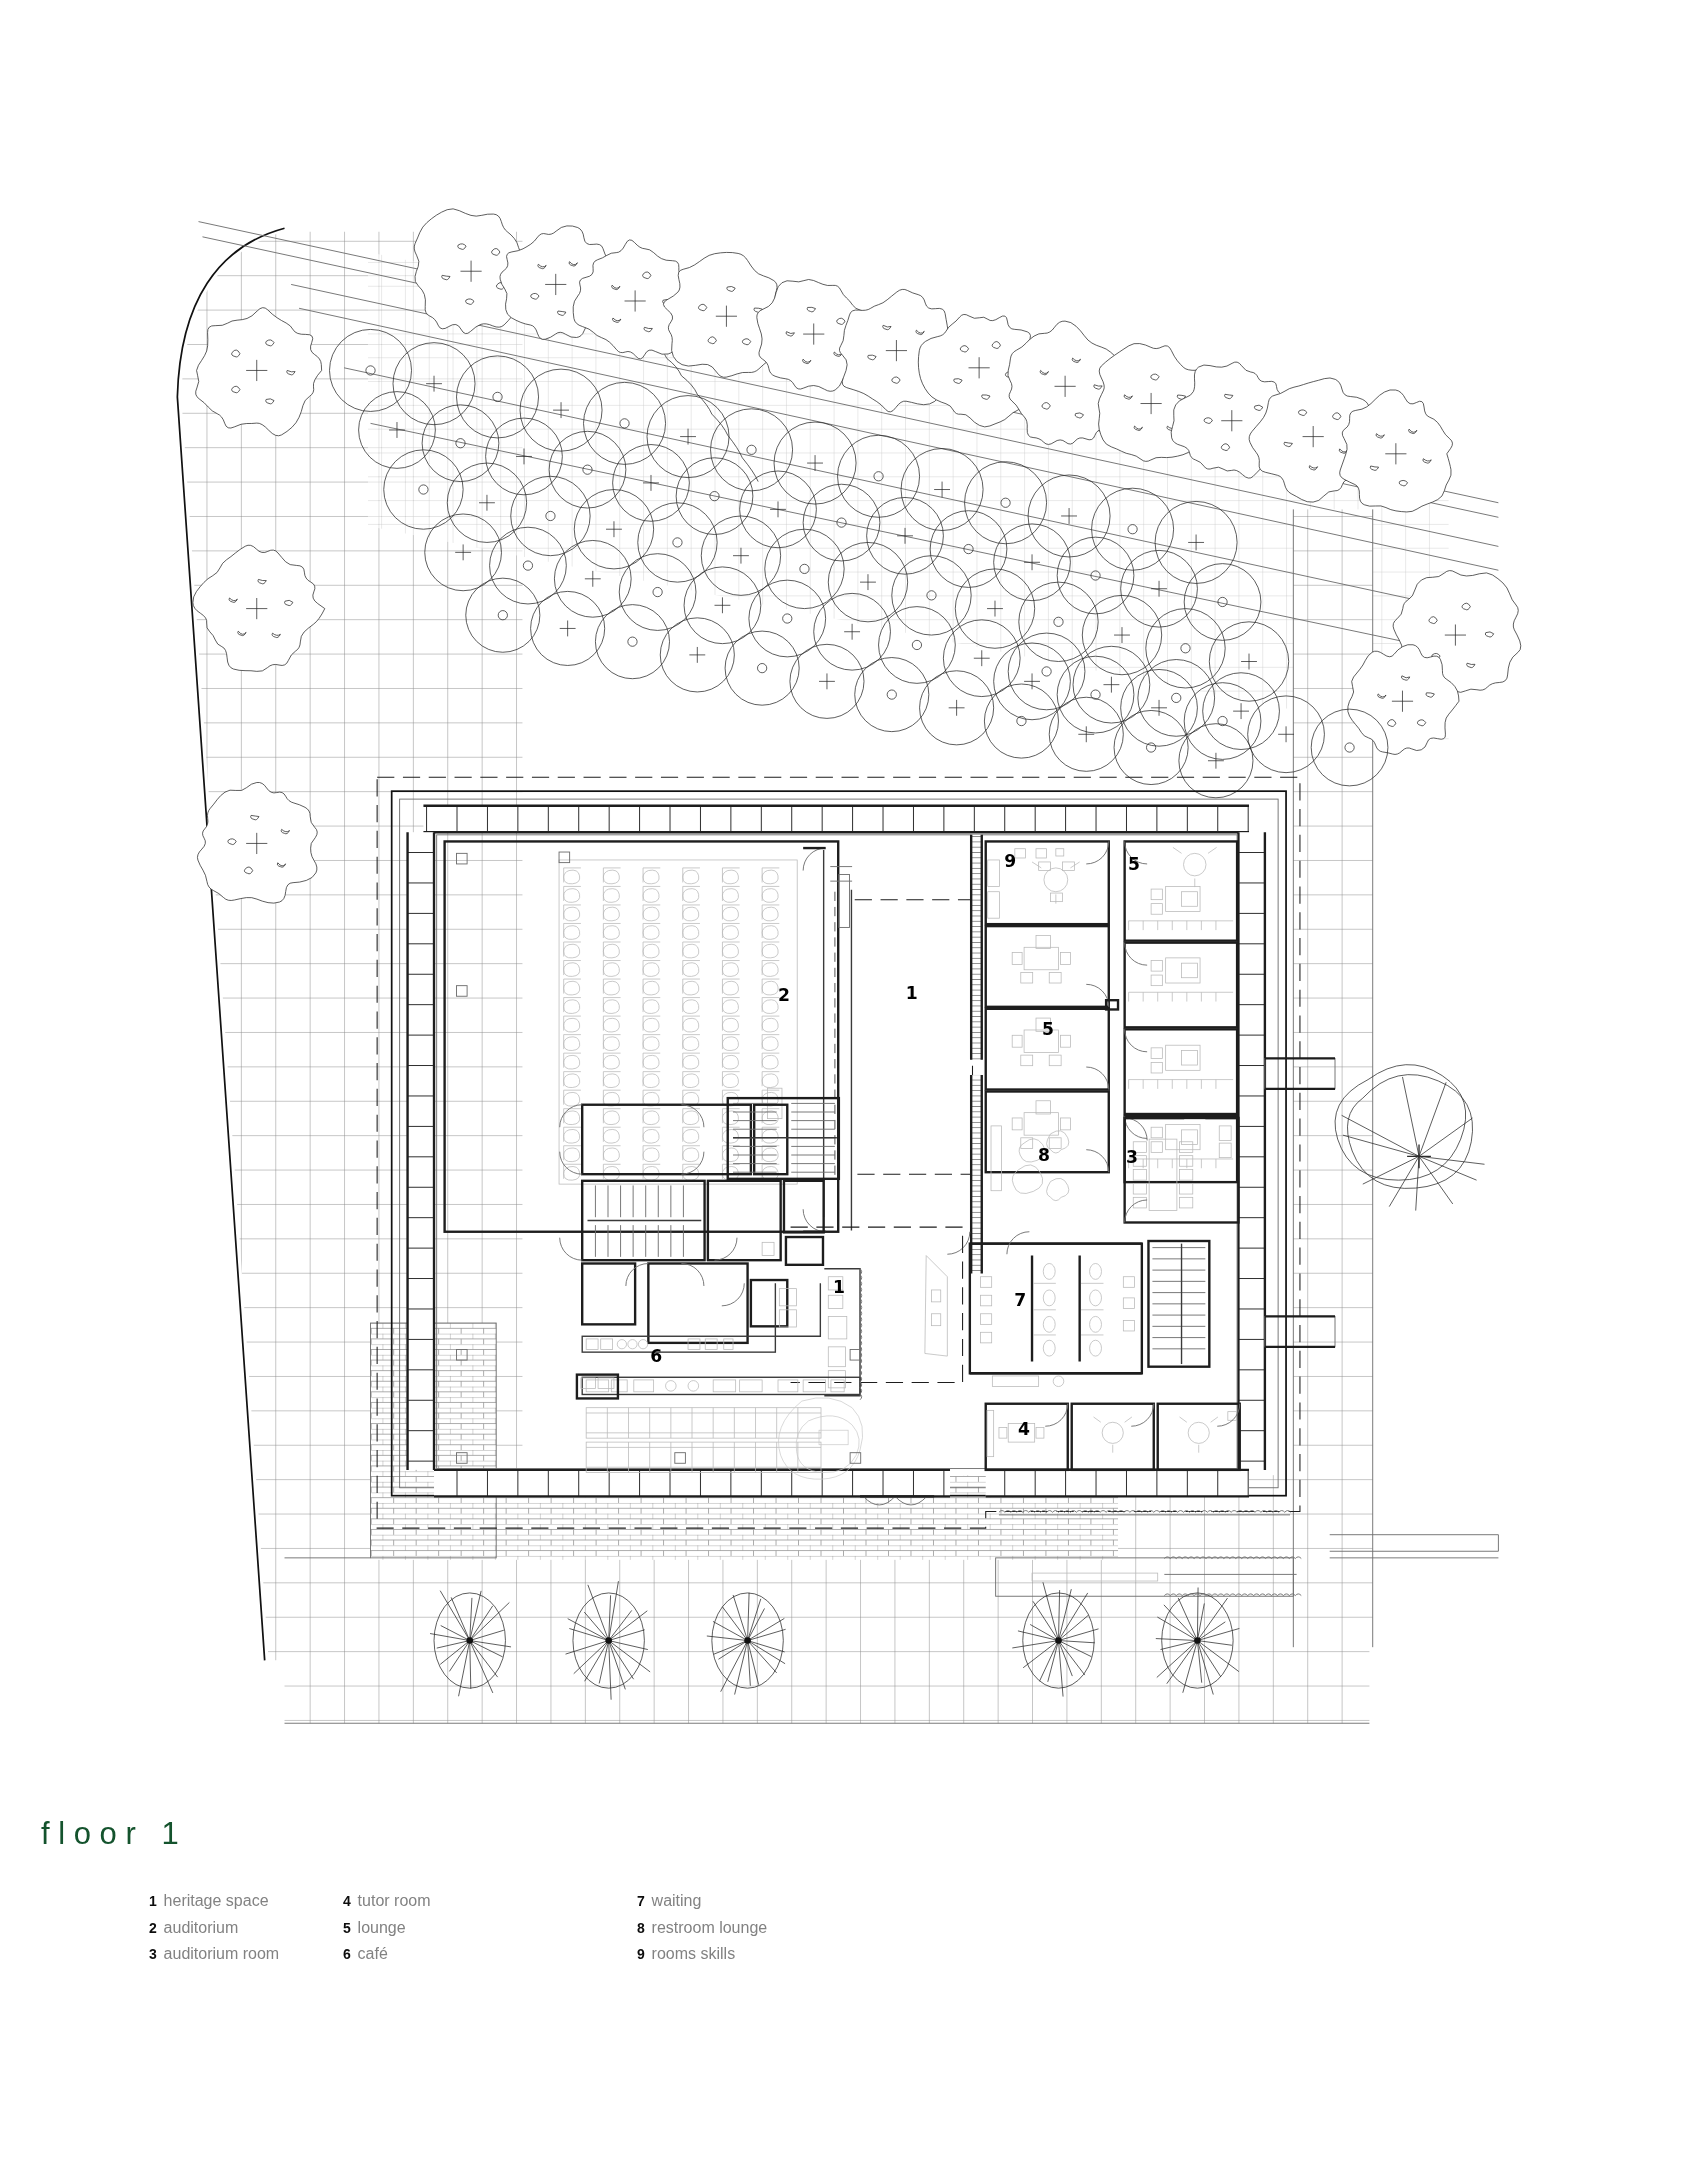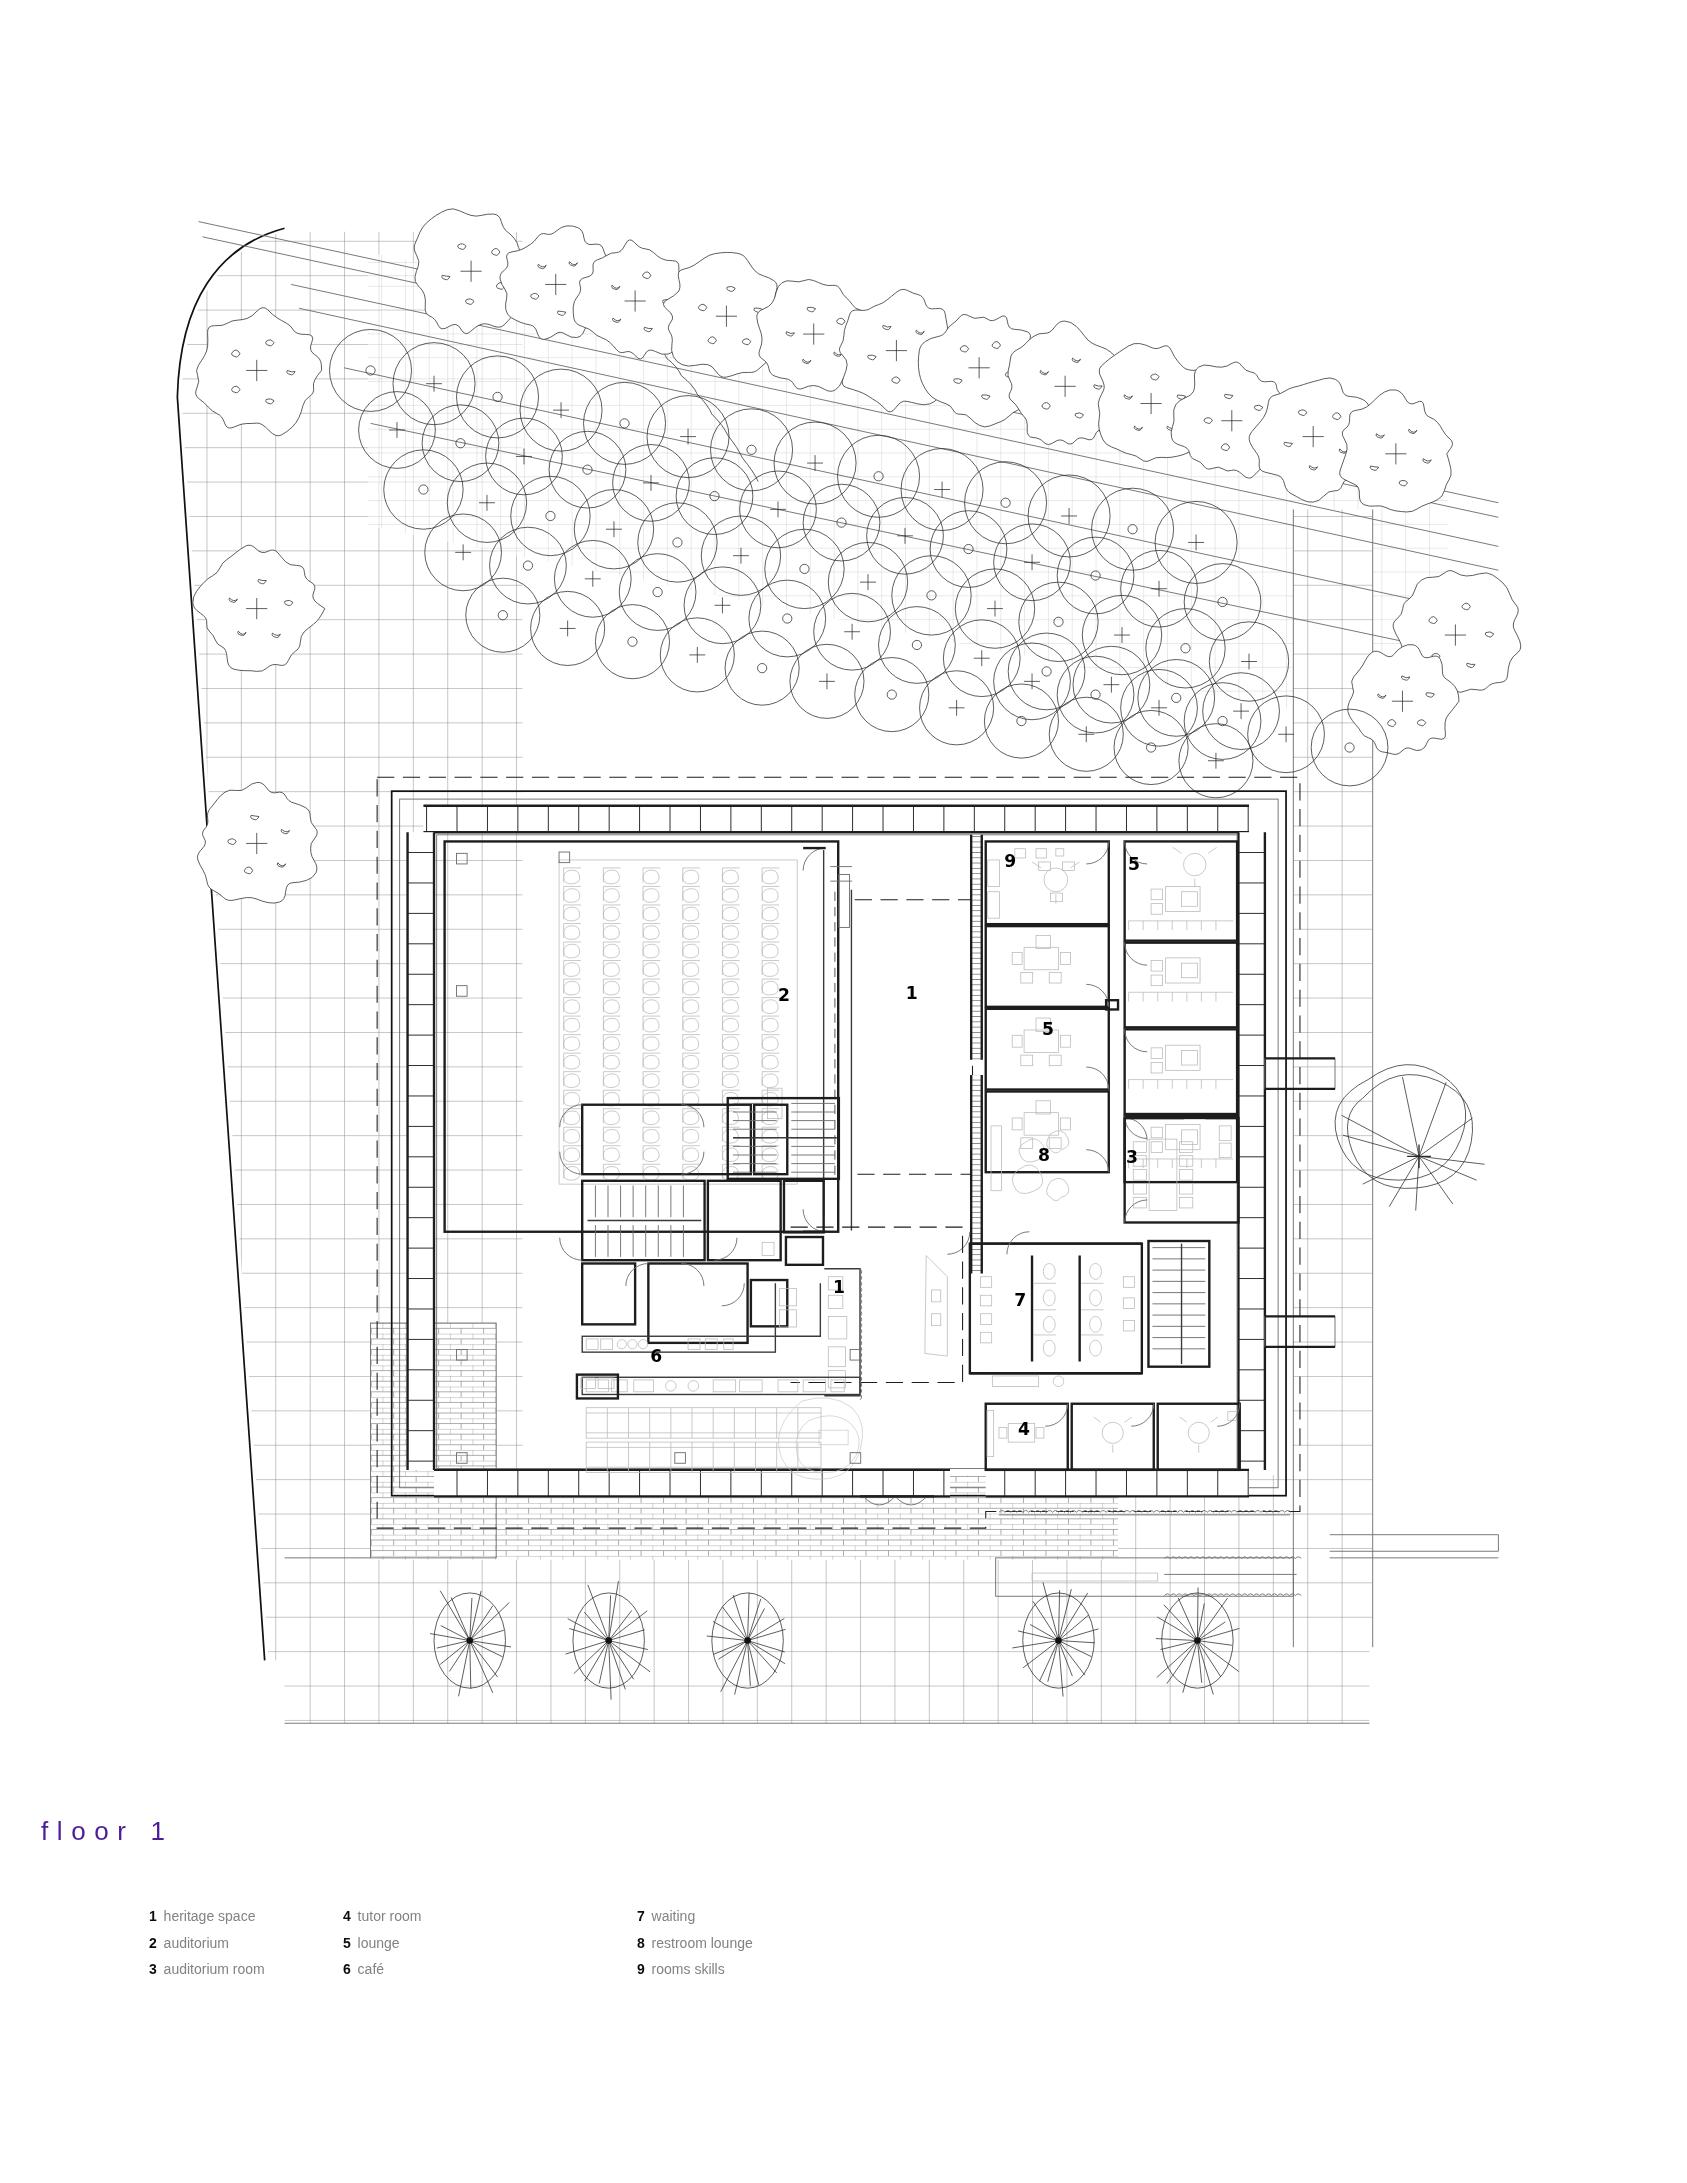--- a/index.html
+++ b/index.html
@@ -14,28 +14,28 @@
   .furn   {stroke:#b9b9b9;stroke-width:1.15;fill:none;}
   .furn2  {stroke:#c8c8c8;stroke-width:1.05;fill:none;}
   .tree   {stroke:#2a2a2a;stroke-width:1.15;fill:none;}
   .treeflt{stroke:#2a2a2a;stroke-width:1.15;fill:#ffffff;}
   .dash   {stroke:#1d1d1d;stroke-width:1.6;fill:none;stroke-dasharray:26 13;}
   .dash-s {stroke:#4a4a4a;stroke-width:1.4;fill:none;stroke-dasharray:14 9;}
 
   
   .plan-num{font-family:"DejaVu Sans", sans-serif;font-weight:700;font-size:26px;fill:#000;}
   #title-block{position:absolute;left:0;top:0;width:1687px;height:2183px;pointer-events:none;}
-  .title-text{position:absolute;left:41px;top:1816px;font-size:26px;letter-spacing:8.6px;
-              color:#4c1d95;font-family:"Liberation Sans", sans-serif;font-weight:300;}
+  .title-text{position:absolute;left:41px;top:1816px;font-size:31px;letter-spacing:8.6px;
+              color:#14532d;font-family:"Liberation Sans", sans-serif;font-weight:300;}
   .legend{position:absolute;left:149px;top:1892px;width:893px;
           display:grid;grid-template-columns:194px 294px auto;column-gap:0;row-gap:0;}
   .lg-item{display:flex;align-items:baseline;height:26.5px;}
   .lg-num{font-size:14px;font-weight:700;color:#0d0d0d;width:14.6px;flex:0 0 14.6px;
           font-family:"Liberation Sans", sans-serif;}
-  .lg-lbl{font-size:14px;color:#828282;font-family:"Liberation Sans", sans-serif;font-weight:300;margin-top:16px;}
+  .lg-lbl{font-size:16px;color:#828282;font-family:"Liberation Sans", sans-serif;font-weight:300;}
 </style>
 </head>
 <body>
 
 <div id="sheet">
 
 <svg class="plan" viewBox="0 0 2550 3300">
   <defs>
 
     <pattern id="pav" width="52" height="52" patternUnits="userSpaceOnUse">

